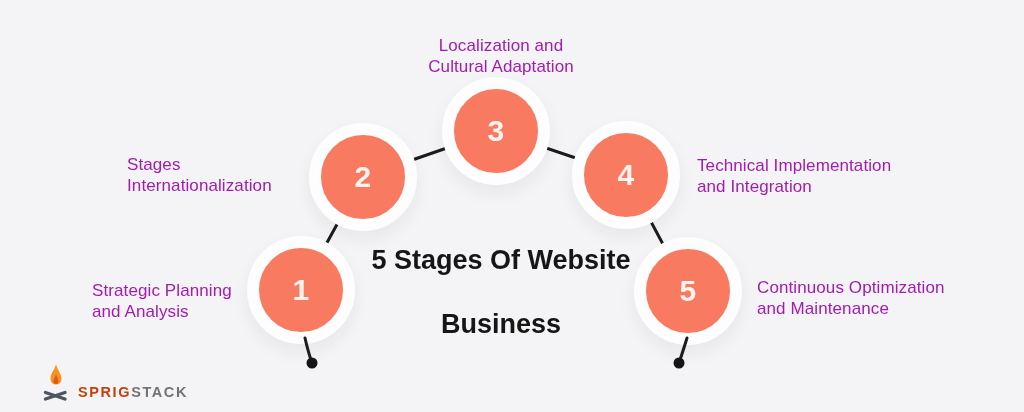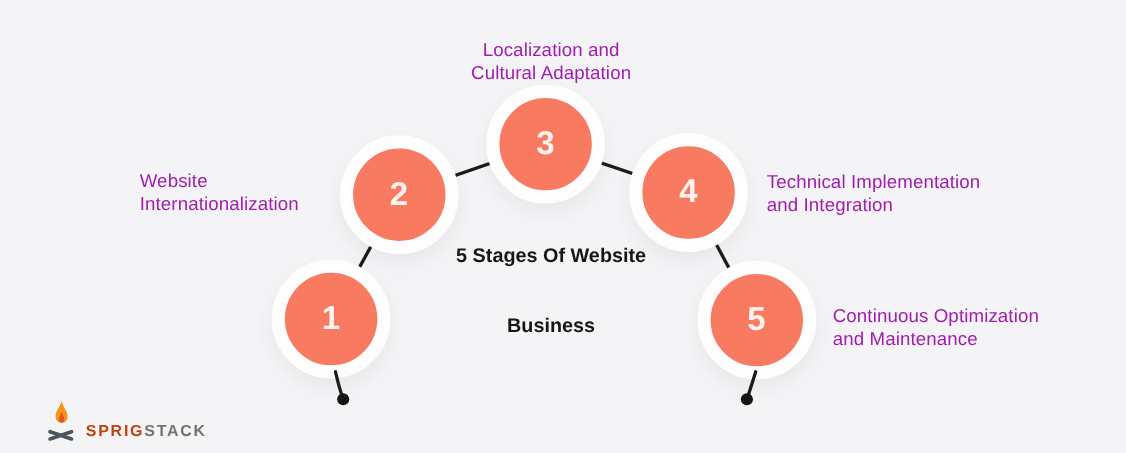--- a/index.html
+++ b/index.html
@@ -19,22 +19,22 @@
     color:#fef3ee;font-size:30px;font-weight:700;line-height:1;
     letter-spacing:0.5px;
   }
   .stage-label{
     position:absolute;color:#a21caf;font-size:17px;font-weight:500;
     line-height:20.5px;letter-spacing:0.1px;white-space:nowrap;
   }
   .stage-label.center{text-align:center;transform:translateX(-50%);}
   .stage-label.left{text-align:left;}
   .title{
-    position:absolute;left:501px;top:216px;transform:translateX(-50%);
-    text-align:center;color:#161616;font-size:18px;font-weight:700;
+    position:absolute;left:501px;top:244px;transform:translateX(-50%);
+    text-align:center;color:#161616;font-size:27px;font-weight:700;
     line-height:32px;white-space:nowrap;
   }
   .logo{
     position:absolute;left:42px;top:359px;height:44px;
     display:flex;align-items:flex-end;gap:9px;
   }
   .logo-icon{display:block;margin-bottom:1px;}
   .logo-text{margin-bottom:4px;font-size:14.5px;letter-spacing:1.6px;line-height:14px;}
   .logo-bold{color:#c2410c;font-weight:800;}
   .logo-light{color:#737373;font-weight:700;}
@@ -67,22 +67,26 @@
     <span class="num">5</span>
   </div>
 
   <svg class="layer" width="1024" height="412">
     <path d="M305,338 Q308,351 311,360" fill="none" stroke="#1c1c1c" stroke-width="3" stroke-linecap="round"></path>
     <circle cx="312" cy="363" r="5.5" fill="#151515"></circle>
     <path d="M687,338 Q683,351 680,360" fill="none" stroke="#1c1c1c" stroke-width="3" stroke-linecap="round"></path>
     <circle cx="679" cy="363" r="5.5" fill="#151515"></circle>
   </svg>
 
+  <div class="stage-label left" style="left:92px;top:281px">
+    <span>Strategic Planning</span><br>
+    <span>and Analysis</span>
+  </div>
   <div class="stage-label left" style="left:127px;top:155px">
-    <span>Website</span><br>
+    <span>Stages</span><br>
     <span>Internationalization</span>
   </div>
   <div class="stage-label center" style="left:501px;top:36px">
     <span>Localization and</span><br>
     <span>Cultural Adaptation</span>
   </div>
   <div class="stage-label left" style="left:757px;top:278px">
     <span>Continuous Optimization</span><br>
     <span>and Maintenance</span>
   </div>

